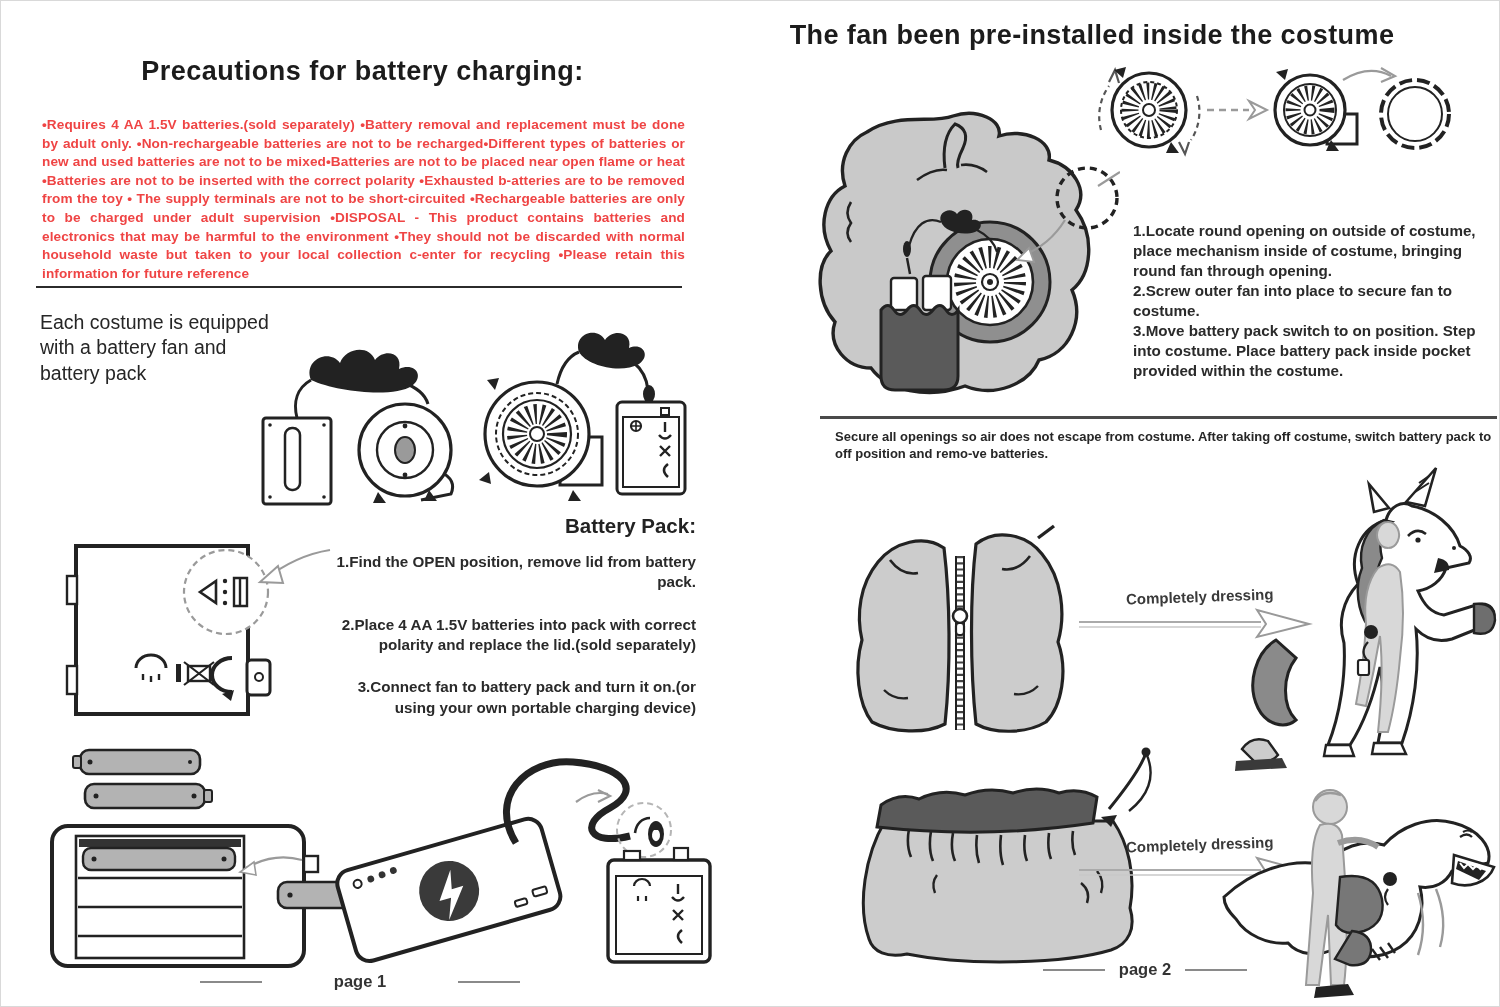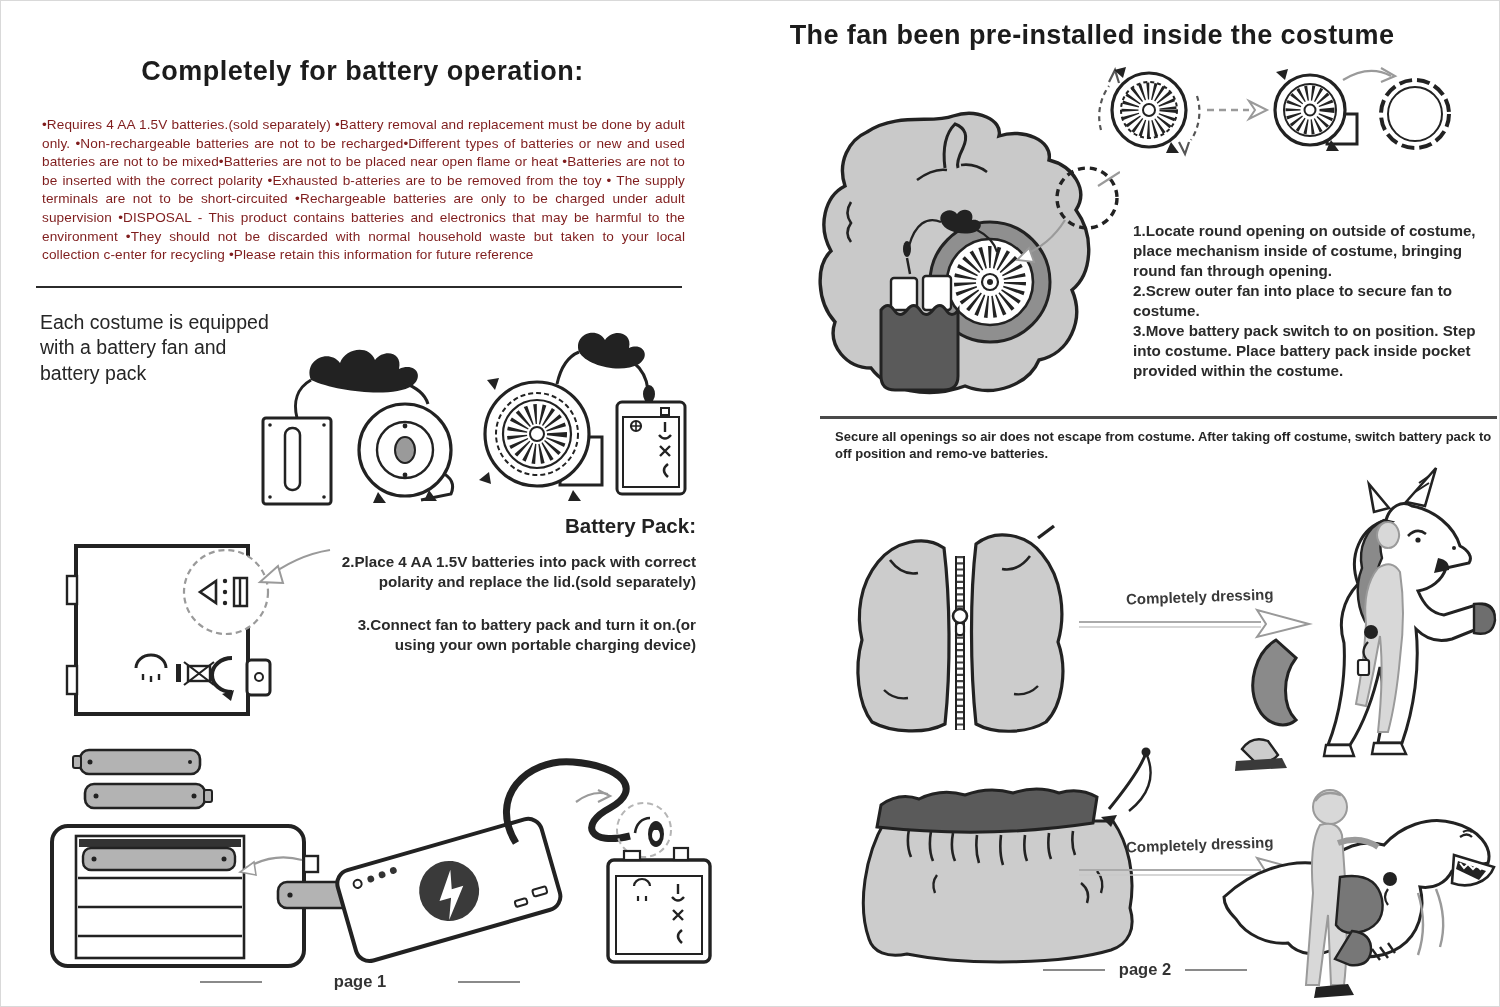--- a/index.html
+++ b/index.html
@@ -12,21 +12,21 @@
   #canvas{
     position:relative;width:1500px;height:1007px;background:#fff;
     font-family:"Liberation Sans","DejaVu Sans",sans-serif;
     color:var(--ink);overflow:hidden;
     box-shadow:inset 0 0 0 1px #d9d9d9;
   }
   .abs{position:absolute;}
   .pre{white-space:pre-line;}
 
   .p1-title{left:40px;top:56px;width:645px;font-size:27px;font-weight:bold;letter-spacing:.5px;text-align:center;color:#1c1c1c;}
-  .p1-precautions{left:42px;top:116px;width:643px;font-size:13.6px;font-weight:normal;line-height:1.37;text-align:justify;color:#7f1d1d;letter-spacing:.1px;}
+  .p1-precautions{left:42px;top:116px;width:643px;font-size:13.6px;font-weight:bold;line-height:1.37;text-align:justify;color:#ef4444;letter-spacing:.1px;}
   .rule1{left:36px;top:286px;width:646px;height:2px;background:#2b2b2b;}
   .p1-equipped{left:40px;top:310px;font-size:19.5px;font-weight:normal;line-height:1.3;color:#262626;}
   .p1-bp-col{left:330px;top:514px;width:366px;text-align:right;}
   .p1-bp-heading{font-size:20.5px;font-weight:bold;margin:0 0 14px 0;color:#222;}
   .p1-step{font-size:15.2px;font-weight:bold;line-height:1.34;margin:0 0 22px 0;color:#2a2a2a;}
   .page-label-row{display:flex;align-items:center;justify-content:center;gap:14px;}
   .page-dash{width:62px;height:2px;background:#8a8a8a;}
   .page-label{font-size:16.5px;font-weight:bold;color:#333;}
   .p1-pagerow{left:200px;top:972px;width:320px;justify-content:space-between;}
   .p2-pagerow{left:1005px;top:960px;width:280px;}
@@ -41,21 +41,21 @@
   .dressing-label{font-size:15px;font-weight:bold;color:#3a3a3a;transform:rotate(-2deg);display:inline-block;}
   .dressing-1{left:1075px;top:588px;}
   .dressing-2{left:1075px;top:836px;}
   svg{display:block;}
 </style>
 </head>
 <body>
 
 <div id="canvas">
 
-  <div class="abs p1-title">Completely for battery operation:</div>
+  <div class="abs p1-title">Precautions for battery charging:</div>
 
   <div class="abs p1-precautions">•Requires 4 AA 1.5V batteries.(sold separately) •Battery removal and replacement must be done by adult only. •Non-rechargeable batteries are not to be recharged•Different types of batteries or new and used batteries are not to be mixed•Batteries are not to be placed near open flame or heat •Batteries are not to be inserted with the correct polarity •Exhausted b-atteries are to be removed from the toy • The supply terminals are not to be short-circuited •Rechargeable batteries are only to be charged under adult supervision •DISPOSAL - This product contains batteries and electronics that may be harmful to the environment •They should not be discarded with normal household waste but taken to your local collection c-enter for recycling •Please retain this information for future reference</div>
 
   <div class="abs rule1"></div>
 
   <div class="abs p1-equipped pre">Each costume is equipped
 with a battery fan and
 battery pack</div>
 
   <svg class="abs" style="left:245px;top:330px" width="225" height="180" viewBox="0 0 225 180">
@@ -120,20 +120,21 @@
     <path d="M95,156 v6 M103,158 v6 M111,156 v6" stroke="#222" stroke-width="2.4"></path>
     <rect x="128" y="146" width="5" height="18" fill="#222"></rect>
     <rect x="140" y="148" width="22" height="15" fill="none" stroke="#222" stroke-width="2.4"></rect>
     <path d="M136,144 l30,23 M166,144 l-30,23" stroke="#222" stroke-width="2.2"></path>
     <path d="M184,140 a20,17 0 0 0 0,34" fill="none" stroke="#222" stroke-width="4"></path>
     <path d="M186,172 l-12,4 9,7 z" fill="#222"></path>
   </svg>
 
   <div class="abs p1-bp-col">
     <p class="p1-bp-heading">Battery Pack:</p>
+    <p class="p1-step">1.Find the OPEN position, remove lid from battery pack.</p>
     <p class="p1-step">2.Place 4 AA 1.5V batteries into pack with correct polarity and replace the lid.(sold separately)</p>
     <p class="p1-step">3.Connect fan to battery pack and turn it on.(or using your own portable charging device)</p>
   </div>
 
   <svg class="abs" style="left:38px;top:738px" width="690" height="245" viewBox="0 0 690 245">
     <rect x="42" y="12" width="120" height="24" rx="9" fill="#b3b3b3" stroke="#222" stroke-width="2.6"></rect>
     <rect x="35" y="18" width="8" height="12" rx="2" fill="#b3b3b3" stroke="#222" stroke-width="2"></rect>
     <circle cx="52" cy="24" r="2.5" fill="#222"></circle>
       <circle cx="152" cy="24" r="2" fill="#222"></circle>
     <rect x="47" y="46" width="120" height="24" rx="9" fill="#b3b3b3" stroke="#222" stroke-width="2.6"></rect>

